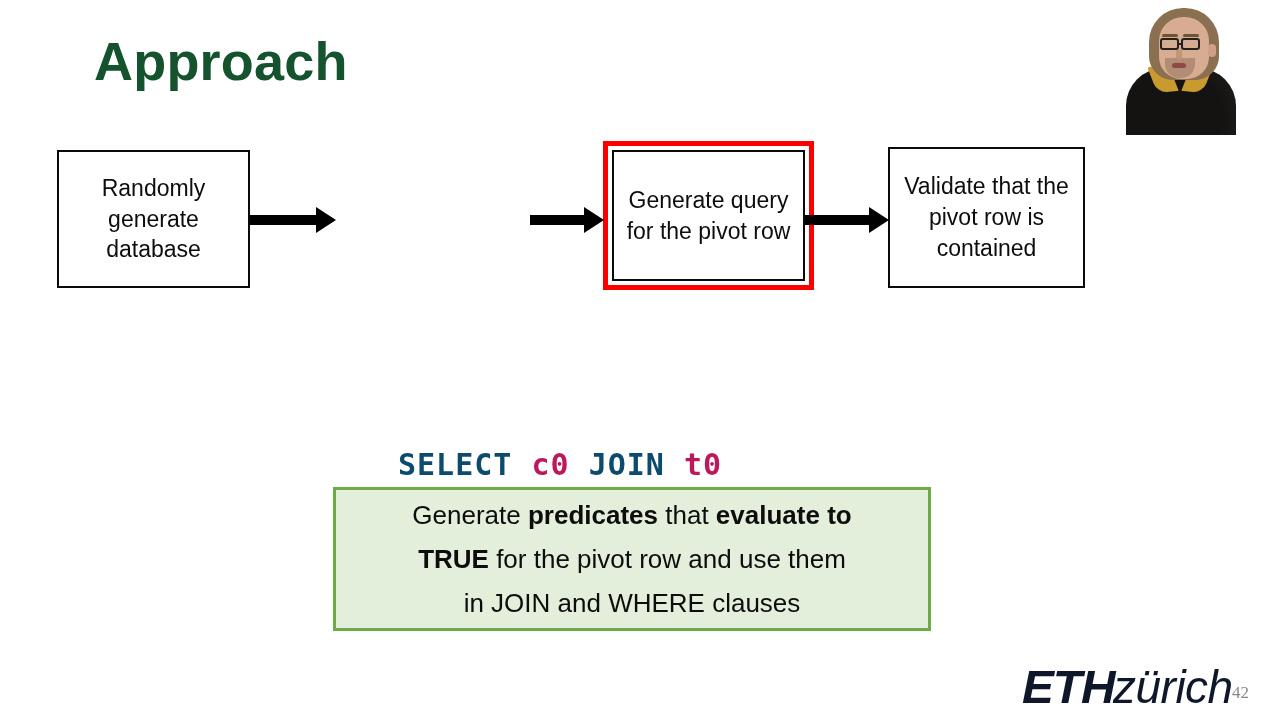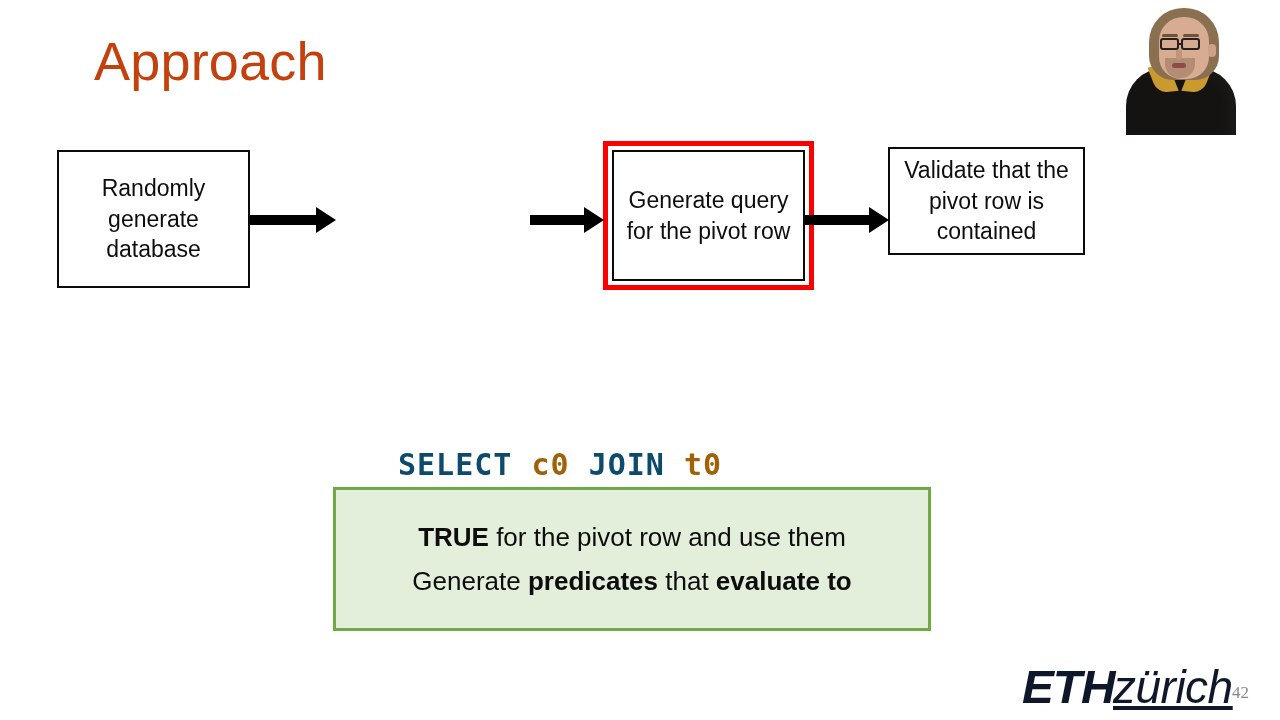--- a/index.html
+++ b/index.html
@@ -23,22 +23,22 @@
     height: 720px;
     background: #ffffff;
   }
 
   
   .slide-title {
     position: absolute;
     left: 94px;
     top: 32px;
     font-size: 54px;
-    font-weight: 400;
-    color: #c2410c;
+    font-weight: 700;
+    color: #14532d;
     letter-spacing: 0.2px;
     line-height: 1.1;
     white-space: nowrap;
   }
 
   
   .flow-box {
     position: absolute;
     border: 2px solid #0a0a0a;
     background: #ffffff;
@@ -49,21 +49,21 @@
     font-size: 23px;
     font-weight: 400;
     color: #0d0d0d;
     line-height: 1.34;
     padding: 4px 6px;
   }
 
   #flow-box-0 { left: 57px;  top: 150px; width: 193px; height: 138px; }
   #flow-box-1 { left: 335px; top: 153px; width: 195px; height: 135px; }
   #flow-box-2 { left: 612px; top: 150px; width: 193px; height: 131px; }
-  #flow-box-3 { left: 888px; top: 147px; width: 197px; height: 108px; }
+  #flow-box-3 { left: 888px; top: 147px; width: 197px; height: 141px; }
 
   .highlight-frame {
     position: absolute;
     left: 603px;
     top: 141px;
     width: 211px;
     height: 149px;
     border: 5px solid #fc0000;
     background: transparent;
     pointer-events: none;
@@ -100,21 +100,21 @@
     left: 398px;
     top: 352px;
     font-family: "DejaVu Sans Mono", monospace;
     font-size: 30px;
     font-weight: bold;
     line-height: 45px;
     letter-spacing: 1px;
     white-space: pre;
   }
   .sql .kw { color: #0c4a6e; }
-  .sql .id { color: #a16207; }
+  .sql .id { color: #be185d; }
 
   .sql-line { display: block; height: 45px; }
   .sql-line-2 { display: flex; align-items: center; }
 
   .where-input {
     display: inline-block;
     width: 249px;
     height: 37px;
     border: 4px solid #0a0a0a;
     background: #ffffff;
@@ -160,21 +160,20 @@
     letter-spacing: -1px;
     transform: scaleX(1.04);
     transform-origin: left bottom;
   }
   .eth-logo .zurich {
     font-family: "Liberation Sans", sans-serif;
     font-weight: 400;
     font-style: italic;
     letter-spacing: -0.5px;
     margin-left: 2px;
-    text-decoration: underline;
   }
   .page-number {
     position: absolute;
     left: 1232px;
     top: 683px;
     font-size: 17px;
     color: #8a8a8a;
     font-family: Liberation Serif, serif;
   }
 
@@ -328,22 +327,23 @@
     <div class="shaft"></div>
     <div class="head"></div>
   </div>
 
   <div class="sql">
     <span class="sql-line"><span class="kw">SELECT</span><span class="id"> <span>c0</span> </span><span class="kw">JOIN</span><span class="id"> <span>t0</span></span></span>
     <span class="sql-line sql-line-2"><span class="kw">WHERE</span><span class="where-input" placeholder=""></span></span>
   </div>
 
   <div class="callout">
+    <div><span>Generate </span><b>predicates</b><span> that </span><b>evaluate to</b></div>
     <div><b>TRUE</b><span> for the pivot row and use them</span></div>
-    <div><span>Generate </span><b>predicates</b><span> that </span><b>evaluate to</b></div>
+    <div>in JOIN and WHERE clauses</div>
   </div>
 
   <div class="eth-logo">
     <span class="eth">ETH</span>
     <span class="zurich">zürich</span>
   </div>
   <div class="page-number">42</div>
 
   <div class="webcam">
     <div class="cam-body"></div>

